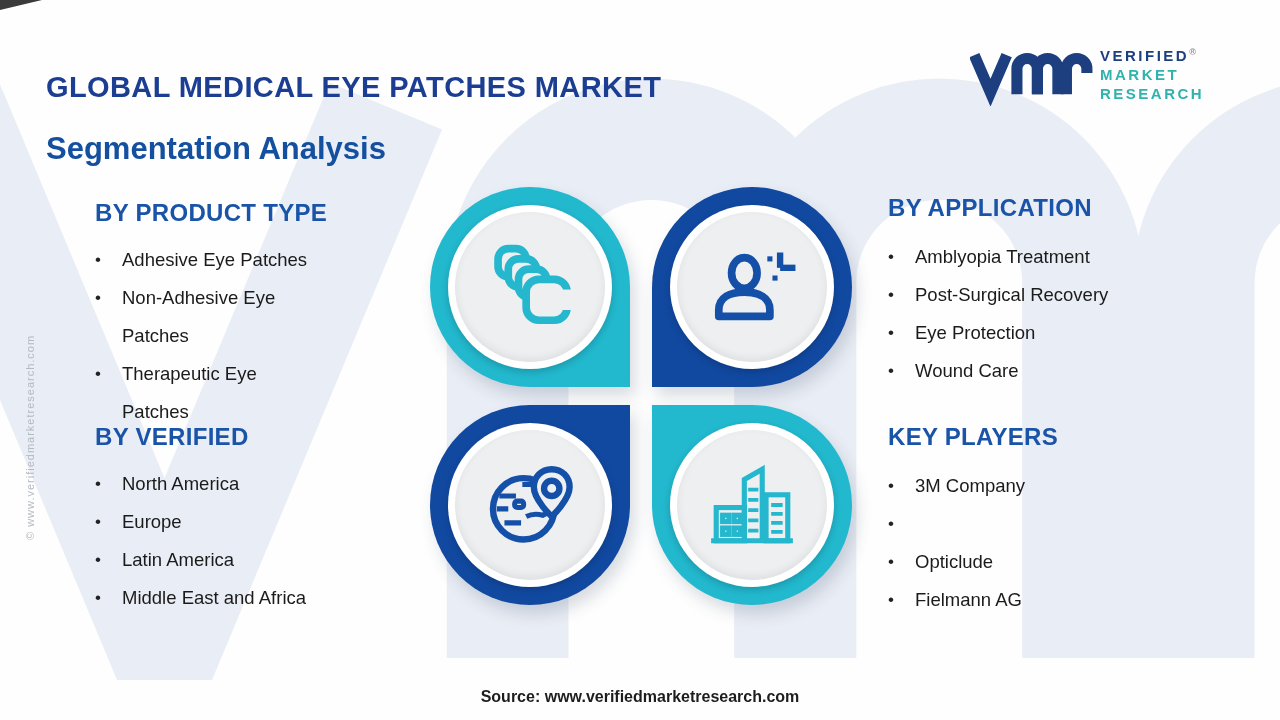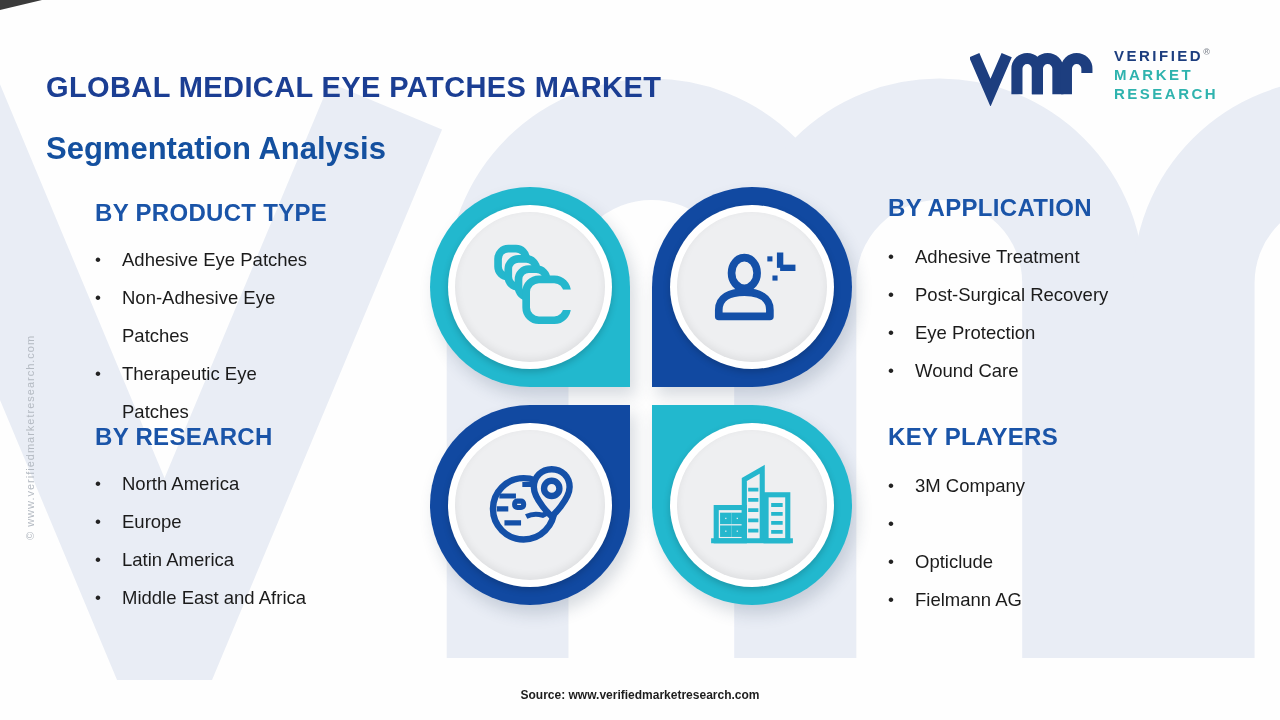--- a/index.html
+++ b/index.html
@@ -29,21 +29,21 @@
     margin-top:35px;
   }
   .subtitle {
     position:absolute; left:46px; top:131px;
     font-size:31px; font-weight:bold; color:#14509f;
   }
 
   
   .logo { position:absolute; left:970px; top:40px; display:flex; align-items:center; }
   .logo-mono { width:128px; height:66px; }
-  .logo-text { margin-left:16px; font-weight:bold; font-size:15px; letter-spacing:2.5px; line-height:19px; }
+  .logo-text { margin-left:2px; font-weight:bold; font-size:15px; letter-spacing:2.5px; line-height:19px; }
   .logo-line1 { color:#1d3e7f; position:relative; }
   .logo-reg { color:#8a8f98; font-size:9px; vertical-align:super; letter-spacing:0; }
   .logo-line2, .logo-line3 { color:#2fb3ae; }
 
   
   .section { position:absolute; z-index:2; }
   .section-heading {
     font-size:24px; font-weight:bold; color:#1a54a8; letter-spacing:0.3px;
     margin-bottom:14px;
   }
@@ -79,21 +79,21 @@
   .petal .face {
     position:absolute; inset:7px; background:#eeeff1; border-radius:50%;
     box-shadow:inset 0 -3px 8px rgba(0,0,0,0.07);
     display:flex; align-items:center; justify-content:center;
   }
   .petal .face svg { width:92px; height:92px; }
 
   
   .source-line {
     position:absolute; left:0; right:0; top:688px; text-align:center;
-    font-size:12px; font-weight:bold; color:#1d1d1d; z-index:2;
+    font-size:16px; font-weight:bold; color:#1d1d1d; z-index:2;
   }
   .side-note {
     position:absolute; left:24px; top:540px; z-index:2;
     transform:rotate(-90deg); transform-origin:left top;
     font-size:11px; color:#b4bac2; letter-spacing:1px; white-space:nowrap;
   }
 </style>
 </head>
 <body>
 
@@ -143,21 +143,21 @@
           <span>Non-Adhesive Eye Patches</span>
         </li>
       <li>
           <span class="bullet">•</span>
           <span>Therapeutic Eye Patches</span>
         </li>
     </ul>
   </div>
 
   <div class="section sec-geography">
-    <div class="section-heading">BY RESEARCH</div>
+    <div class="section-heading">BY VERIFIED</div>
     <ul class="seg-list items">
       <li>
           <span class="bullet">•</span>
           <span>North America</span>
         </li>
       <li>
           <span class="bullet">•</span>
           <span>Europe</span>
         </li>
       <li>
@@ -169,21 +169,21 @@
           <span>Middle East and Africa</span>
         </li>
     </ul>
   </div>
 
   <div class="section sec-application">
     <div class="section-heading">BY APPLICATION</div>
     <ul class="seg-list items">
       <li>
           <span class="bullet">•</span>
-          <span>Adhesive Treatment</span>
+          <span>Amblyopia Treatment</span>
         </li>
       <li>
           <span class="bullet">•</span>
           <span>Post-Surgical Recovery</span>
         </li>
       <li>
           <span class="bullet">•</span>
           <span>Eye Protection</span>
         </li>
       <li>

